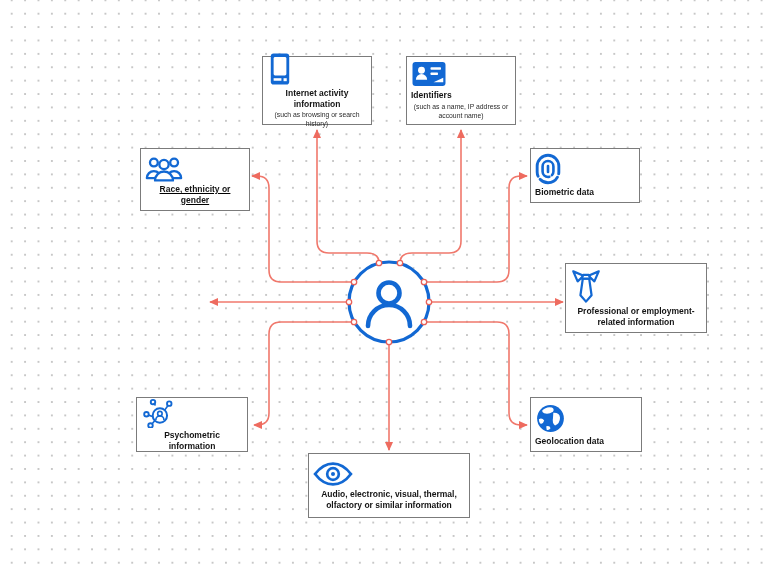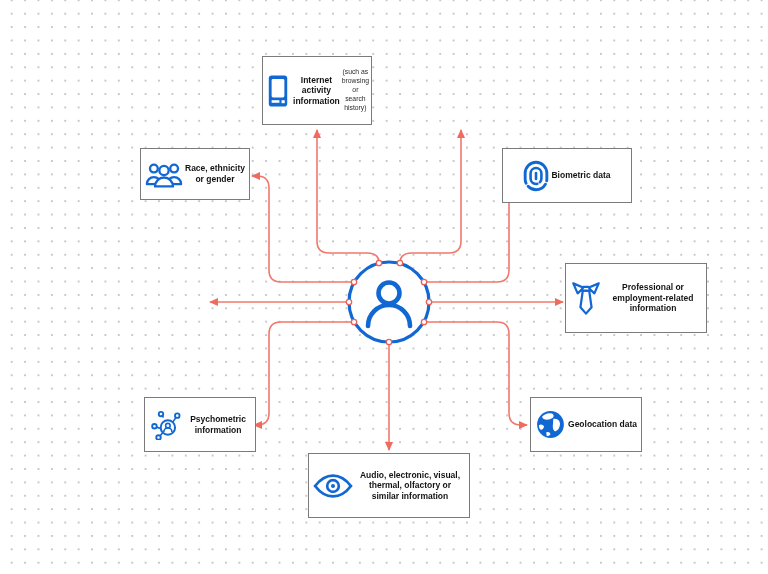--- a/index.html
+++ b/index.html
@@ -7,32 +7,32 @@
     position:relative;width:768px;height:574px;overflow:hidden;
     background-color:#ffffff;
     background-image:radial-gradient(#c7c7c7 1px, rgba(255,255,255,0) 1.1px);
     background-size:13.4px 13.4px;
     background-position:5px 7px;
     font-family:"Liberation Sans", sans-serif;
   }
   svg.layer{position:absolute;left:0;top:0;z-index:1;}
   .node{
     position:absolute;z-index:2;background:#ffffff;border:1px solid #7b7b7b;
-    display:flex;align-items:center;justify-content:center;
+    display:flex;flex-direction:column;align-items:flex-start;justify-content:center;
     text-align:center;box-sizing:border-box;padding:3px 4px;gap:2px;
   }
   .node .t{font-size:8.5px;font-weight:bold;color:#141414;line-height:1.25;letter-spacing:0;}
   .node .s{font-size:6.8px;color:#2b2b2b;line-height:1.3;}
   .n-internet{left:262px;top:56px;width:110px;height:69px;}
   .n-identifiers{left:406px;top:56px;width:110px;height:69px;}
-  .n-race{left:140px;top:148px;width:110px;height:52px;}
-  .n-biometric{left:502px;top:148px;width:130px;height:55px;}
+  .n-race{left:140px;top:148px;width:110px;height:63px;text-decoration:underline;}
+  .n-biometric{left:530px;top:148px;width:110px;height:55px;}
   .n-records{left:59px;top:263px;width:148px;height:70px;}
   .n-professional{left:565px;top:263px;width:142px;height:70px;}
-  .n-psychometric{left:144px;top:397px;width:112px;height:55px;}
+  .n-psychometric{left:136px;top:397px;width:112px;height:55px;}
   .n-geolocation{left:530px;top:397px;width:112px;height:55px;}
   .n-audio{left:308px;top:453px;width:162px;height:65px;}
   .ic{flex:0 0 auto;}
 </style>
 </head>
 <body>
 
 <div class="canvas">
 
   <svg class="layer" width="768" height="574" viewBox="0 0 768 574">
@@ -78,20 +78,32 @@
     <svg class="ic" width="26" height="34" viewBox="0 0 34 48">
       <rect x="4" y="2" width="26" height="44" rx="4" fill="#1268D3"></rect>
       <rect x="8" y="7" width="18" height="26" rx="2" fill="#ffffff"></rect>
       <rect x="8" y="37" width="11" height="3.6" fill="#ffffff"></rect>
       <rect x="22" y="37" width="4.5" height="4.2" fill="#ffffff"></rect>
     </svg>
     <div class="t">Internet activity information</div>
     <div class="s">(such as browsing or search history)</div>
   </div>
 
+  <div class="node n-identifiers">
+    <svg class="ic" width="36" height="28" viewBox="0 0 48 36">
+      <rect x="2" y="2" width="44" height="32" rx="4" fill="#1268D3"></rect>
+      <circle cx="14" cy="13" r="4.6" fill="#ffffff"></circle>
+      <path d="M6.5,25.5 a7.5,7.5 0 0 1 15,0 z" fill="#ffffff"></path>
+      <rect x="26" y="9" width="14" height="3.2" rx="1" fill="#ffffff"></rect>
+      <rect x="26" y="16" width="10" height="3.2" rx="1" fill="#ffffff"></rect>
+      <path d="M30,29 L43,29 L43,23 Z" fill="#ffffff"></path>
+    </svg>
+    <div class="t">Identifiers</div>
+    <div class="s">(such as a name, IP address or account name)</div>
+  </div>
 
   <div class="node n-race">
     <svg class="ic" width="38" height="28" viewBox="0 0 48 36">
       <g fill="#ffffff" stroke="#1268D3" stroke-width="3" stroke-linejoin="round">
         <circle cx="11" cy="11" r="5"></circle>
         <path d="M2,31 a9,9 0 0 1 18,0 z"></path>
         <circle cx="37" cy="11" r="5"></circle>
         <path d="M28,31 a9,9 0 0 1 18,0 z"></path>
         <circle cx="24" cy="13.5" r="6"></circle>
         <path d="M12.5,34 a11.5,11.5 0 0 1 23,0 z"></path>

